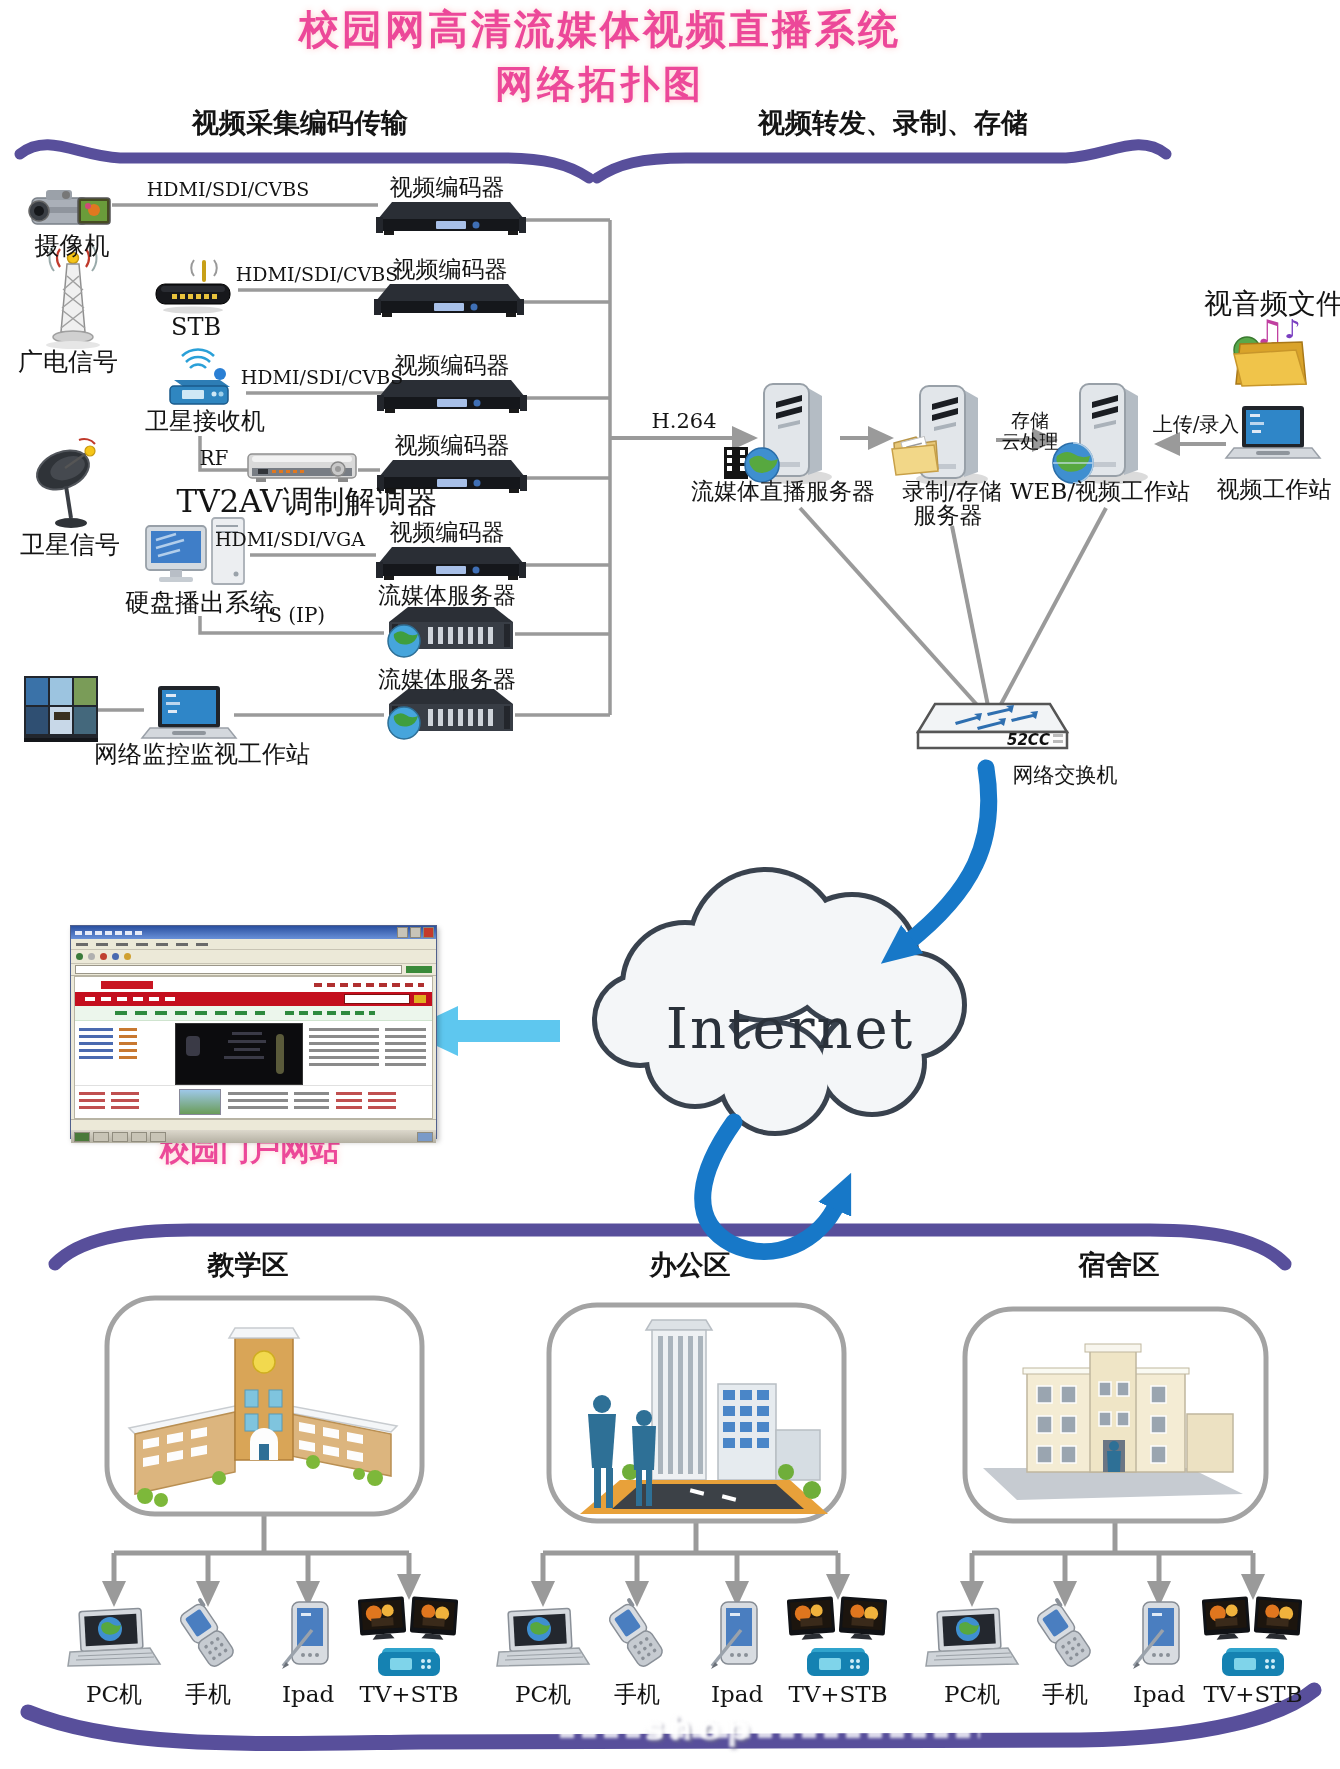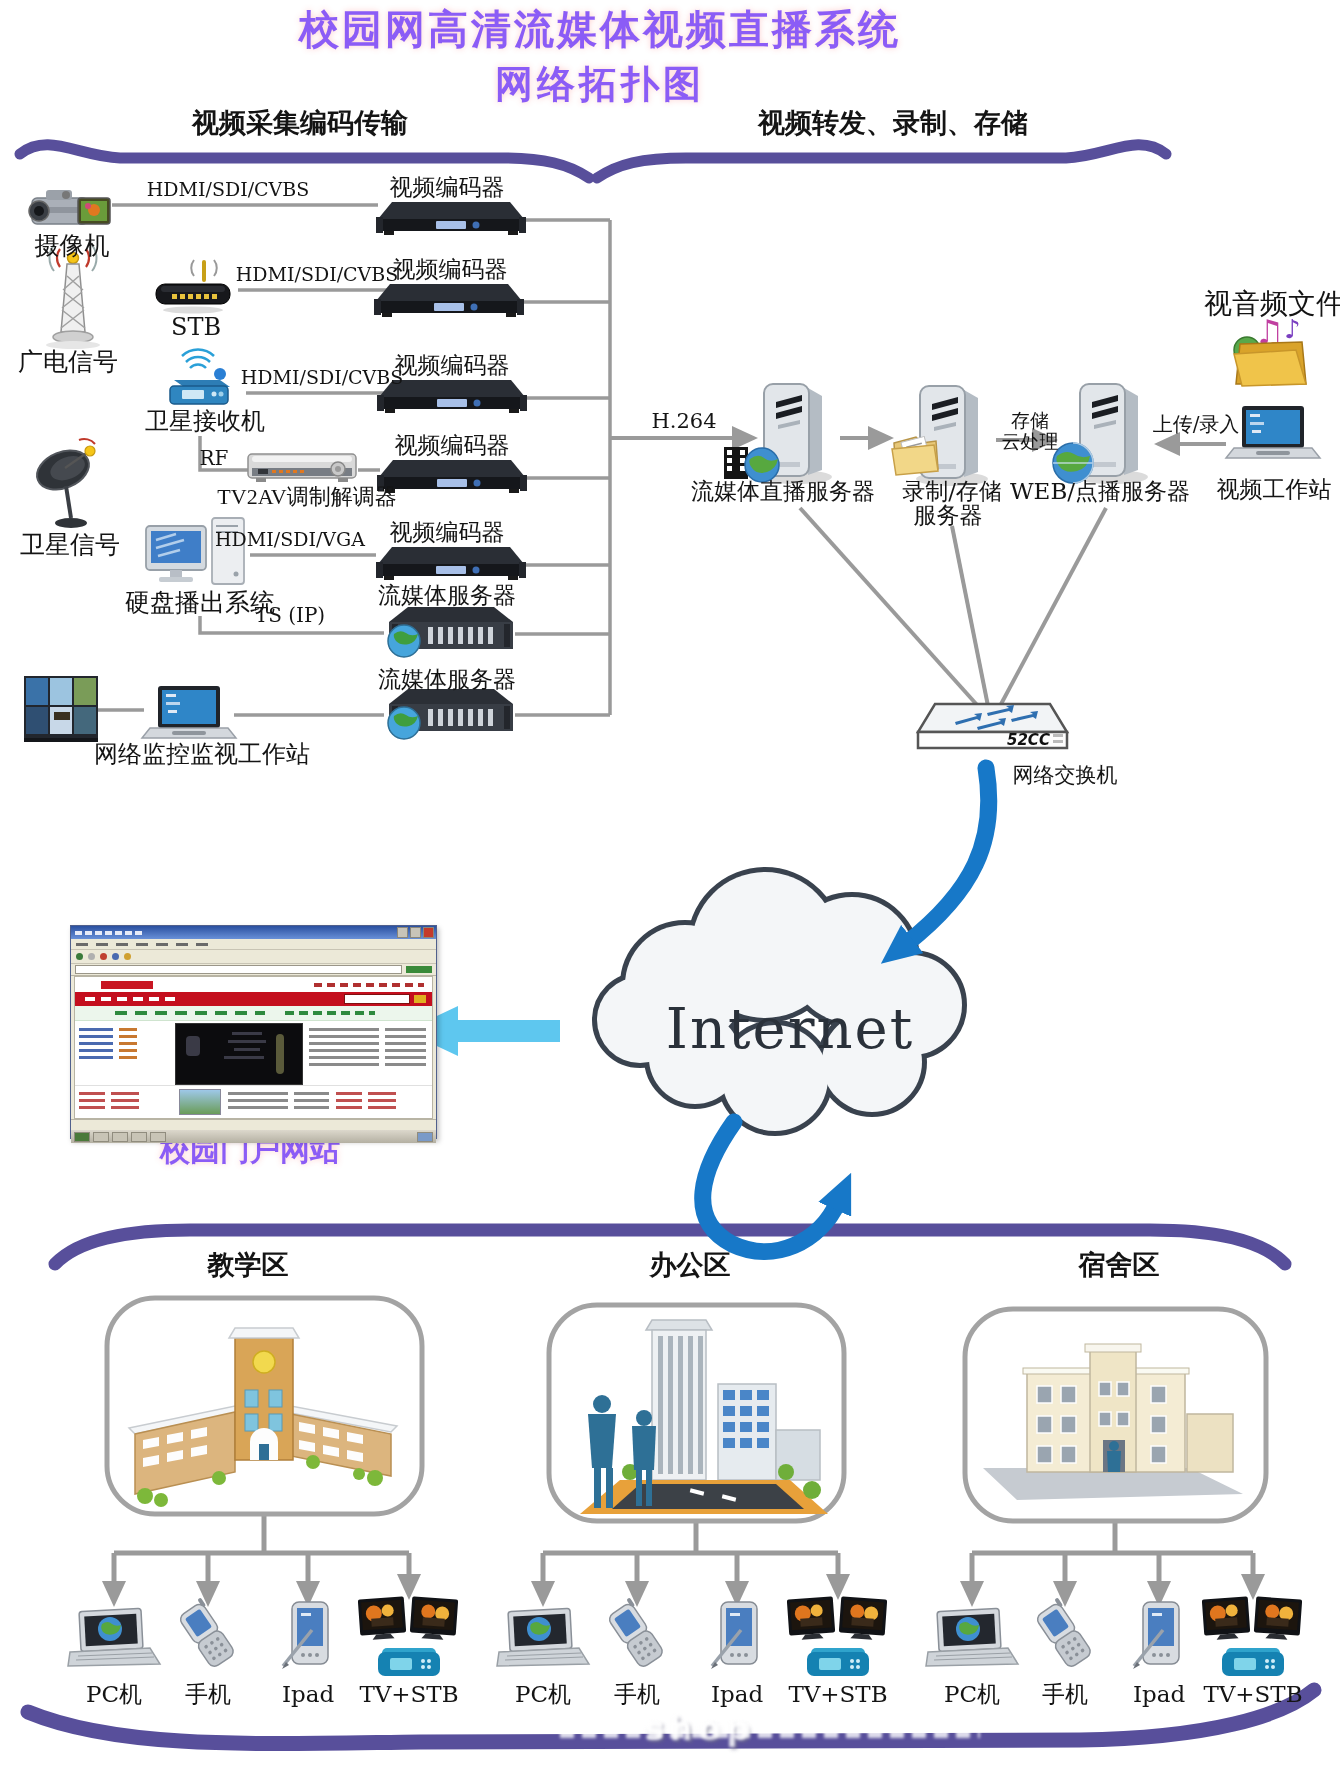--- a/index.html
+++ b/index.html
@@ -2,21 +2,21 @@
 <html><head>
 <meta charset="utf-8">
 <style>
   html,body{margin:0;padding:0;background:#ffffff;}
   #stage{position:relative;width:1340px;height:1769px;background:#fff;overflow:hidden;
          font-family:"DejaVu Serif","Liberation Serif",serif;}
   #canvas{position:absolute;left:0;top:0;z-index:1;}
   .lbl{position:absolute;transform:translateX(-50%);color:#141414;white-space:nowrap;
        line-height:1.08;text-align:center;z-index:3;}
   .hdr{font-family:"DejaVu Sans","Liberation Sans",sans-serif;font-weight:bold;}
-  .t-red{color:#8b5cf6;text-shadow:0 0 6px rgba(255,90,90,.30);}
+  .t-red{color:#ec4899;text-shadow:0 0 6px rgba(255,90,90,.30);}
   .wm{color:#ffffff;font-family:"DejaVu Sans","Liberation Sans",sans-serif;font-weight:bold;
       text-shadow:2px 2px 3px rgba(110,110,135,.85);z-index:6;}
   .wm-blur{filter:blur(1.6px);opacity:.85;}
   
   #browser{position:absolute;left:70px;top:925px;width:365px;height:212px;z-index:4;
            background:#ece9d8;border:1px solid #50608c;box-shadow:2px 3px 5px rgba(0,0,0,.25);}
   .b-title{height:13px;background:linear-gradient(#2a50a0,#6890d8);display:flex;align-items:center;}
   .b-tdash{width:70px;height:4px;margin-left:4px;background:repeating-linear-gradient(90deg,#e8ecf8 0 7px,transparent 7px 10px);}
   .b-btns{margin-left:auto;display:flex;gap:2px;margin-right:2px;}
   .b-btn{width:9px;height:9px;background:#c8c4b8;border:1px solid #8a867a;}
@@ -594,38 +594,38 @@
 <div class="lbl" style="left:228px;top:179px;font-size:19px;">HDMI/SDI/CVBS</div>
 <div class="lbl" style="left:447px;top:175px;font-size:23px;">视频编码器</div>
 <div class="lbl" style="left:196px;top:315px;font-size:24px;">STB</div>
 <div class="lbl" style="left:317px;top:264px;font-size:19px;">HDMI/SDI/CVBS</div>
 <div class="lbl" style="left:450px;top:257px;font-size:23px;">视频编码器</div>
 <div class="lbl" style="left:68px;top:348px;font-size:25px;">广电信号</div>
 <div class="lbl" style="left:205px;top:409px;font-size:24px;">卫星接收机</div>
 <div class="lbl" style="left:322px;top:367px;font-size:19px;">HDMI/SDI/CVBS</div>
 <div class="lbl" style="left:452px;top:353px;font-size:23px;">视频编码器</div>
 <div class="lbl" style="left:214px;top:448px;font-size:20px;">RF</div>
-<div class="lbl" style="left:307px;top:485px;font-size:22px;font-family:Liberation Serif, serif;">TV2AV调制解调器</div>
+<div class="lbl" style="left:307px;top:485px;font-size:31px;">TV2AV调制解调器</div>
 <div class="lbl" style="left:452px;top:433px;font-size:23px;">视频编码器</div>
 <div class="lbl" style="left:70px;top:531px;font-size:25px;">卫星信号</div>
 <div class="lbl" style="left:290px;top:529px;font-size:19px;">HDMI/SDI/VGA</div>
 <div class="lbl" style="left:447px;top:520px;font-size:23px;">视频编码器</div>
 <div class="lbl" style="left:200px;top:589px;font-size:25px;">硬盘播出系统</div>
 <div class="lbl" style="left:290px;top:605px;font-size:20px;">TS (IP)</div>
 <div class="lbl" style="left:447px;top:583px;font-size:23px;">流媒体服务器</div>
 <div class="lbl" style="left:447px;top:667px;font-size:23px;">流媒体服务器</div>
 <div class="lbl" style="left:202px;top:742px;font-size:24px;">网络监控监视工作站</div>
 
 <div class="lbl" style="left:684px;top:410px;font-size:21px;">H.264</div>
 <div class="lbl" style="left:783px;top:479px;font-size:23px;">流媒体直播服务器</div>
 <div class="lbl" style="left:952px;top:479px;font-size:23px;">录制/存储</div>
 <div class="lbl" style="left:948px;top:503px;font-size:23px;">服务器</div>
 <div class="lbl" style="left:1030px;top:410px;font-size:19px;">存储</div>
 <div class="lbl" style="left:1030px;top:431px;font-size:19px;">云处理</div>
-<div class="lbl" style="left:1100px;top:479px;font-size:23px;">WEB/点播服务器</div>
+<div class="lbl" style="left:1100px;top:479px;font-size:23px;">WEB/视频工作站</div>
 <div class="lbl" style="left:1196px;top:414px;font-size:20px;">上传/录入</div>
 <div class="lbl" style="left:1274px;top:289px;font-size:28px;">视音频文件</div>
 <div class="lbl" style="left:1274px;top:477px;font-size:23px;">视频工作站</div>
 <div class="lbl" style="left:1065px;top:764px;font-size:21px;">网络交换机</div>
 
 <div class="lbl t-red" style="left:250px;top:1134px;font-size:30px;font-weight:bold;">校园门户网站</div>
 
 <div class="lbl" style="left:248px;top:1250px;font-size:27px;font-weight:600;">教学区</div>
 <div class="lbl" style="left:690px;top:1250px;font-size:27px;font-weight:600;">办公区</div>
 <div class="lbl" style="left:1119px;top:1250px;font-size:27px;font-weight:600;">宿舍区</div>

